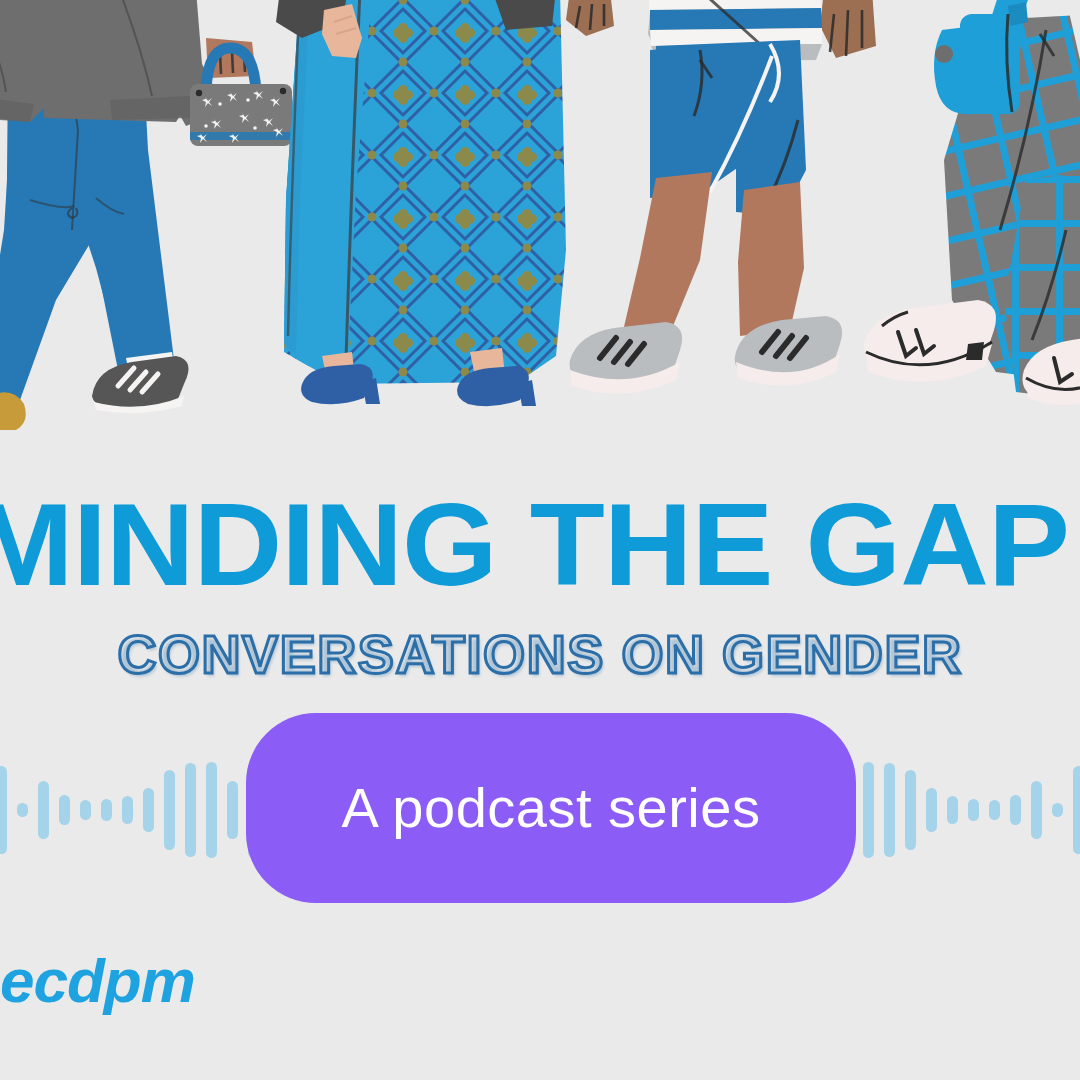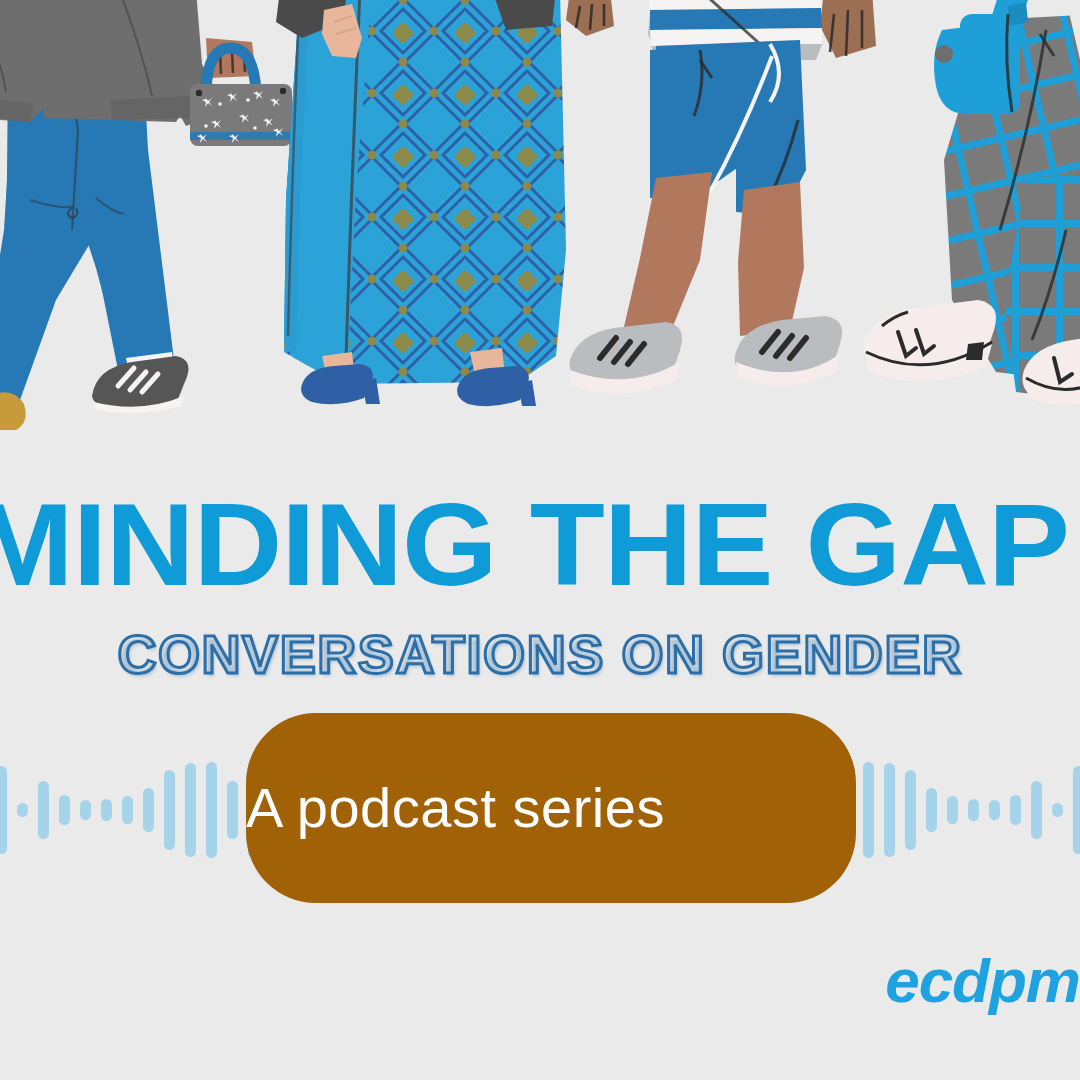--- a/index.html
+++ b/index.html
@@ -78,45 +78,45 @@
     transform: scaleX(1.02);
   }
 
   
   #podcast-button {
     position: absolute;
     left: 246px;
     top: 713px;
     width: 610px;
     height: 190px;
-    background: #a16207;
+    background: #8b5cf6;
     border-radius: 70px;
     border: none;
     display: flex;
     align-items: center;
-    justify-content: flex-start;
+    justify-content: center;
     cursor: pointer;
     padding: 0;
   }
   #podcast-button-label {
     color: #FFFFFF;
     font-family: "Liberation Sans", sans-serif;
     font-weight: 400;
     font-size: 56px;
     letter-spacing: 0.5px;
     line-height: 1;
   }
 
   
   #logo {
     position: absolute;
     left: 0;
     top: 950px;
     width: 1080px;
-    text-align: right;
+    text-align: left;
     color: #1EA2E0;
     font-family: "Liberation Sans", sans-serif;
     font-weight: 700;
     font-style: italic;
     font-size: 62px;
     letter-spacing: -1px;
     line-height: 1;
   }
 </style>
 </head>

